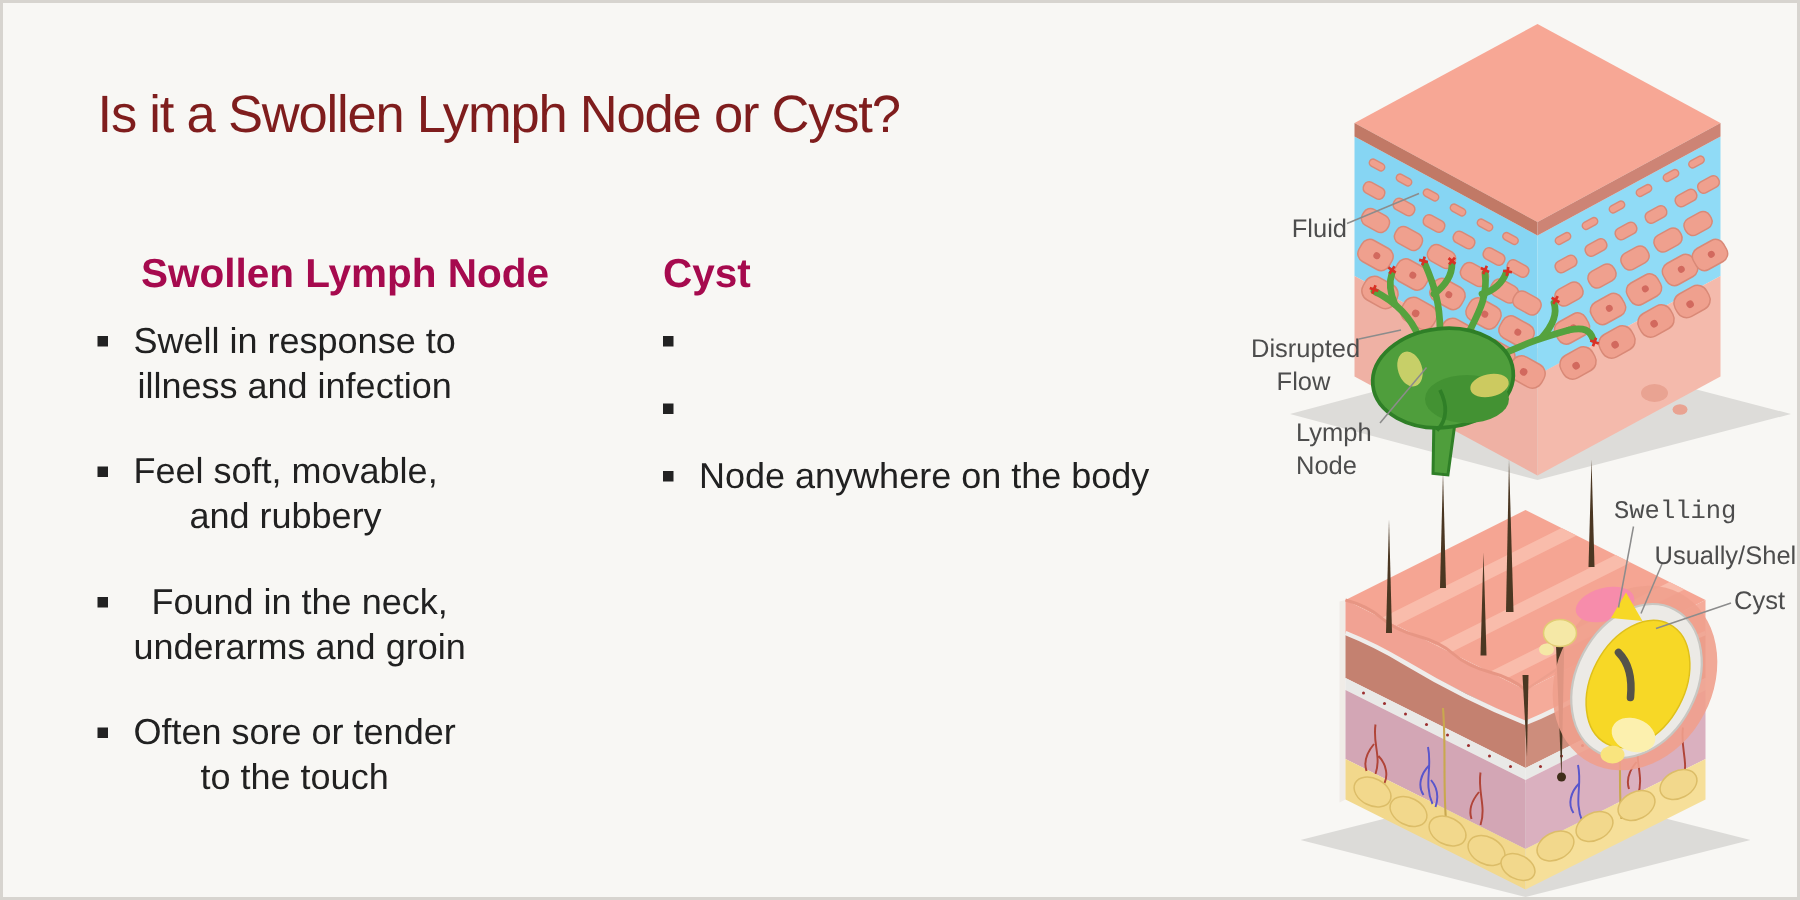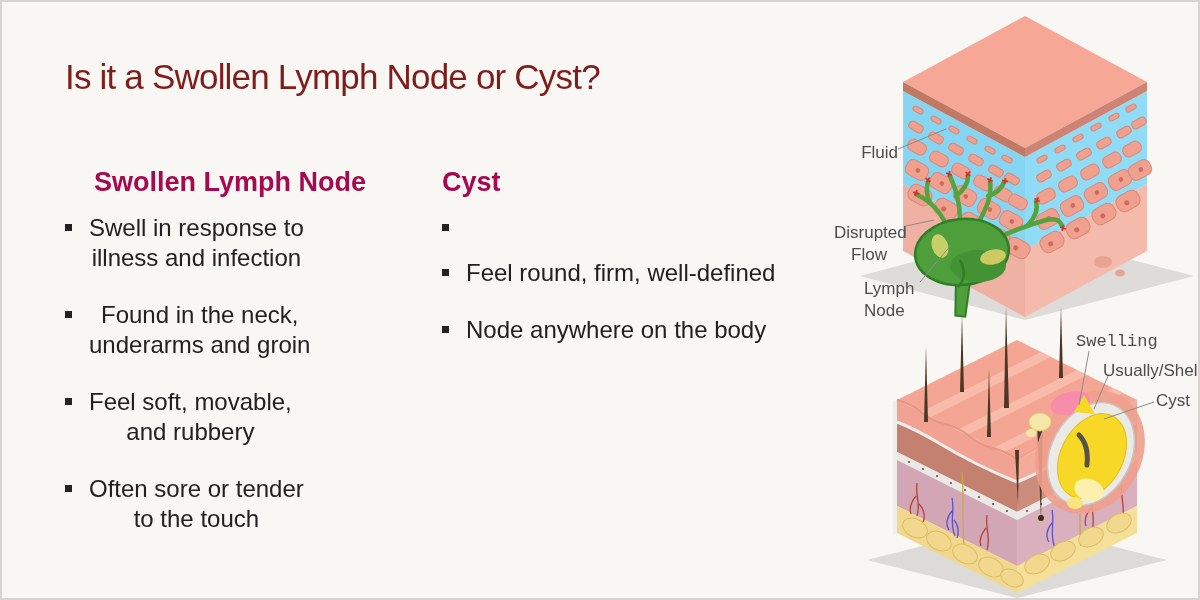--- a/index.html
+++ b/index.html
@@ -54,45 +54,44 @@
   <div class="col col-left">
     <h2>Swollen Lymph Node</h2>
     <ul>
       <li>
           <span class="sq"></span>
           <span class="btxt">Swell in response to
 illness and infection</span>
         </li>
       <li>
           <span class="sq"></span>
+          <span class="btxt">Feel soft, movable,
+and rubbery</span>
+        </li>
+      <li>
+          <span class="sq"></span>
           <span class="btxt">Found in the neck,
 underarms and groin</span>
-        </li>
-      <li>
-          <span class="sq"></span>
-          <span class="btxt">Feel soft, movable,
-and rubbery</span>
         </li>
       <li>
           <span class="sq"></span>
           <span class="btxt">Often sore or tender
 to the touch</span>
         </li>
     </ul>
   </div>
 
   <div class="col col-mid">
     <h2>Cyst</h2>
     <ul>
       <li>
           <span class="sq"></span>
         </li>
       <li>
           <span class="sq"></span>
-          <span class="btxt">Feel round, firm, well-defined</span>
         </li>
       <li>
           <span class="sq"></span>
           <span class="btxt">Node anywhere on the body</span>
         </li>
     </ul>
   </div>
 
   <div class="right-panel">
 

